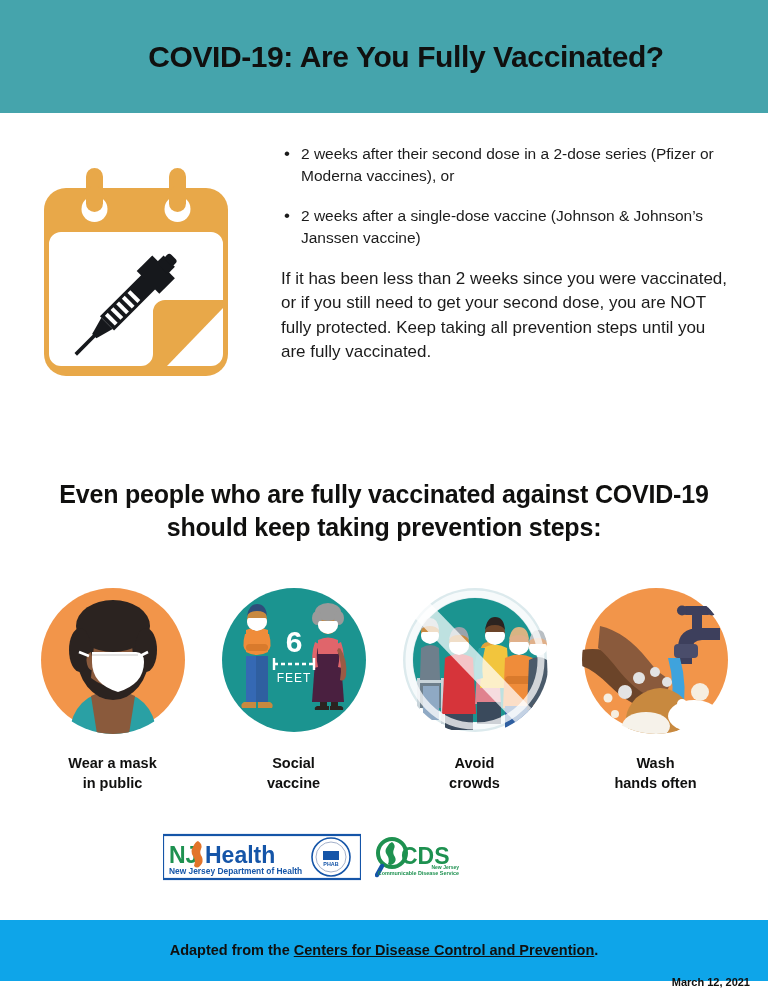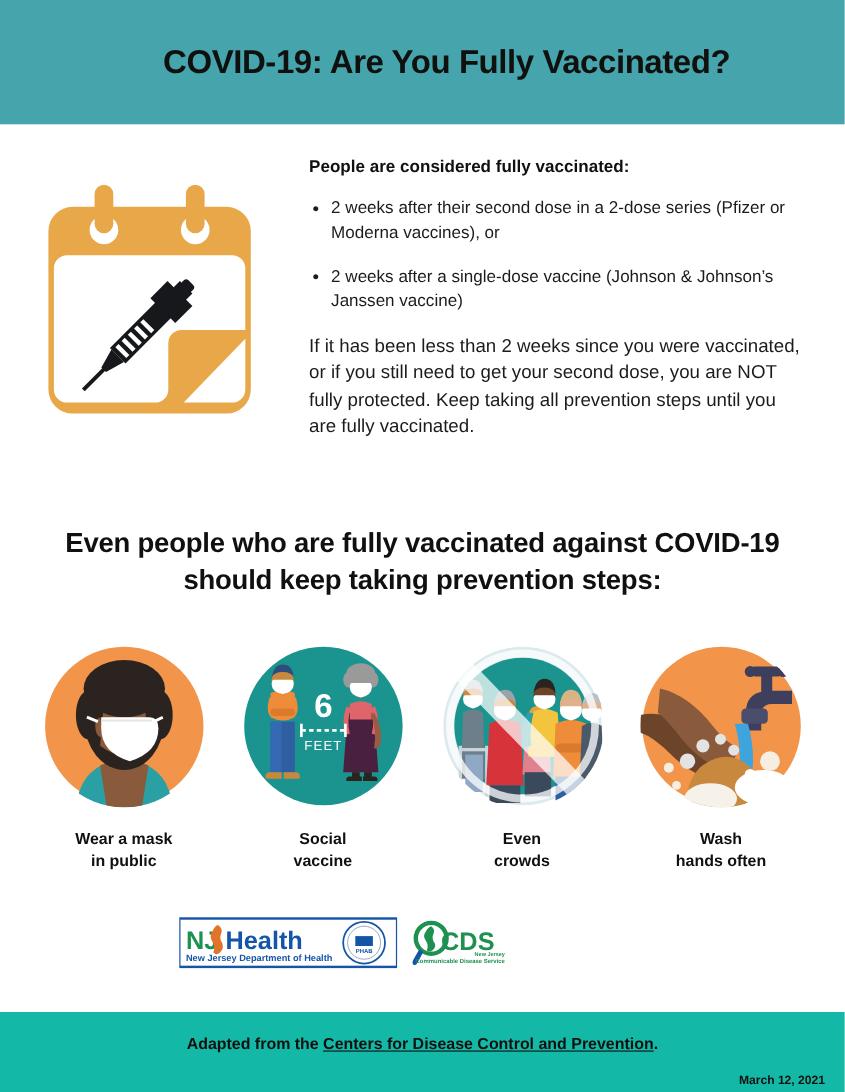--- a/index.html
+++ b/index.html
@@ -66,22 +66,22 @@
   .logos {
     position:absolute; left:0; top:833px; width:624px;
     display:flex; justify-content:center; align-items:center; gap:14px;
   }
   .logo-nj { width:198px; height:48px; }
   .logo-cds { width:86px; height:48px; }
   .logo-nj svg, .logo-cds svg { display:block; width:100%; height:100%; }
 
   
   .footer-band {
-    position:absolute; left:0; top:920px; width:768px; height:73px;
-    background:#14b8a6;
+    position:absolute; left:0; top:920px; width:768px; height:61px;
+    background:#0ea5e9;
   }
   .footer-text {
     position:absolute; left:0; top:22px; width:768px; text-align:center;
     font-size:14.5px; font-weight:bold; color:#10100f;
   }
   .footer-link { text-decoration:underline; color:#10100f; }
   .footer-date {
     position:absolute; right:18px; top:56px;
     font-size:11px; font-weight:bold; color:#10100f;
   }
@@ -123,21 +123,20 @@
           <rect x="116" y="110" width="22" height="32" fill="#16181c"></rect>
           <rect x="136" y="118" width="10" height="16" fill="#16181c"></rect>
           <rect x="144" y="120" width="8" height="12" rx="3" fill="#16181c"></rect>
           <polygon points="58,118 40,123 40,129 58,134" fill="#16181c"></polygon>
           <rect x="14" y="124" width="28" height="3.6" fill="#16181c"></rect>
         </g>
       </svg>
     </div>
 
     <div class="copy-col">
-      <div class="copy-heading">People are considered fully vaccinated:</div>
       <ul class="bullets">
         <li>2 weeks after their second dose in a 2-dose series (Pfizer or Moderna vaccines), or</li>
         <li>2 weeks after a single-dose vaccine (Johnson &amp; Johnson’s Janssen vaccine)</li>
       </ul>
       <div class="para">If it has been less than 2 weeks since you were vaccinated, or if you still need to get your second dose, you are NOT fully protected. Keep taking all prevention steps until you are fully vaccinated.</div>
     </div>
   </div>
 
   <div class="mid-heading">Even people who are fully vaccinated against COVID-19 should keep taking prevention steps:</div>
 
@@ -264,21 +263,21 @@
             <path d="M130 58 h14 q2 0 2 4 q0 6 -9 8 q-9 -2 -9 -8 q0 -4 2 -4z" fill="#ffffff"></path>
           </g>
 
           <g opacity="0.82">
             <path d="M26 14 L134 126 L118 140 L10 28 Z" fill="#ffffff" opacity="0.88"></path>
           </g>
           <circle cx="74" cy="74" r="66" fill="none" stroke="#ffffff" stroke-width="7" opacity="0.75"></circle>
         </svg>
       </div>
       <div class="prev-caption">
-        <div>Even</div>
+        <div>Avoid</div>
         <div>crowds</div>
       </div>
     </div>
 
     <div class="prev-item">
       <div class="prev-icon">
         <svg viewBox="0 0 148 148" xmlns="http://www.w3.org/2000/svg">
           <circle cx="74" cy="74" r="72" fill="#f2954a"></circle>
 
           <path d="M96 62 q0 -20 22 -20 h20 v12 h-18 q-10 0 -10 10 v14 h-14z" fill="#3d3f5c"></path>

